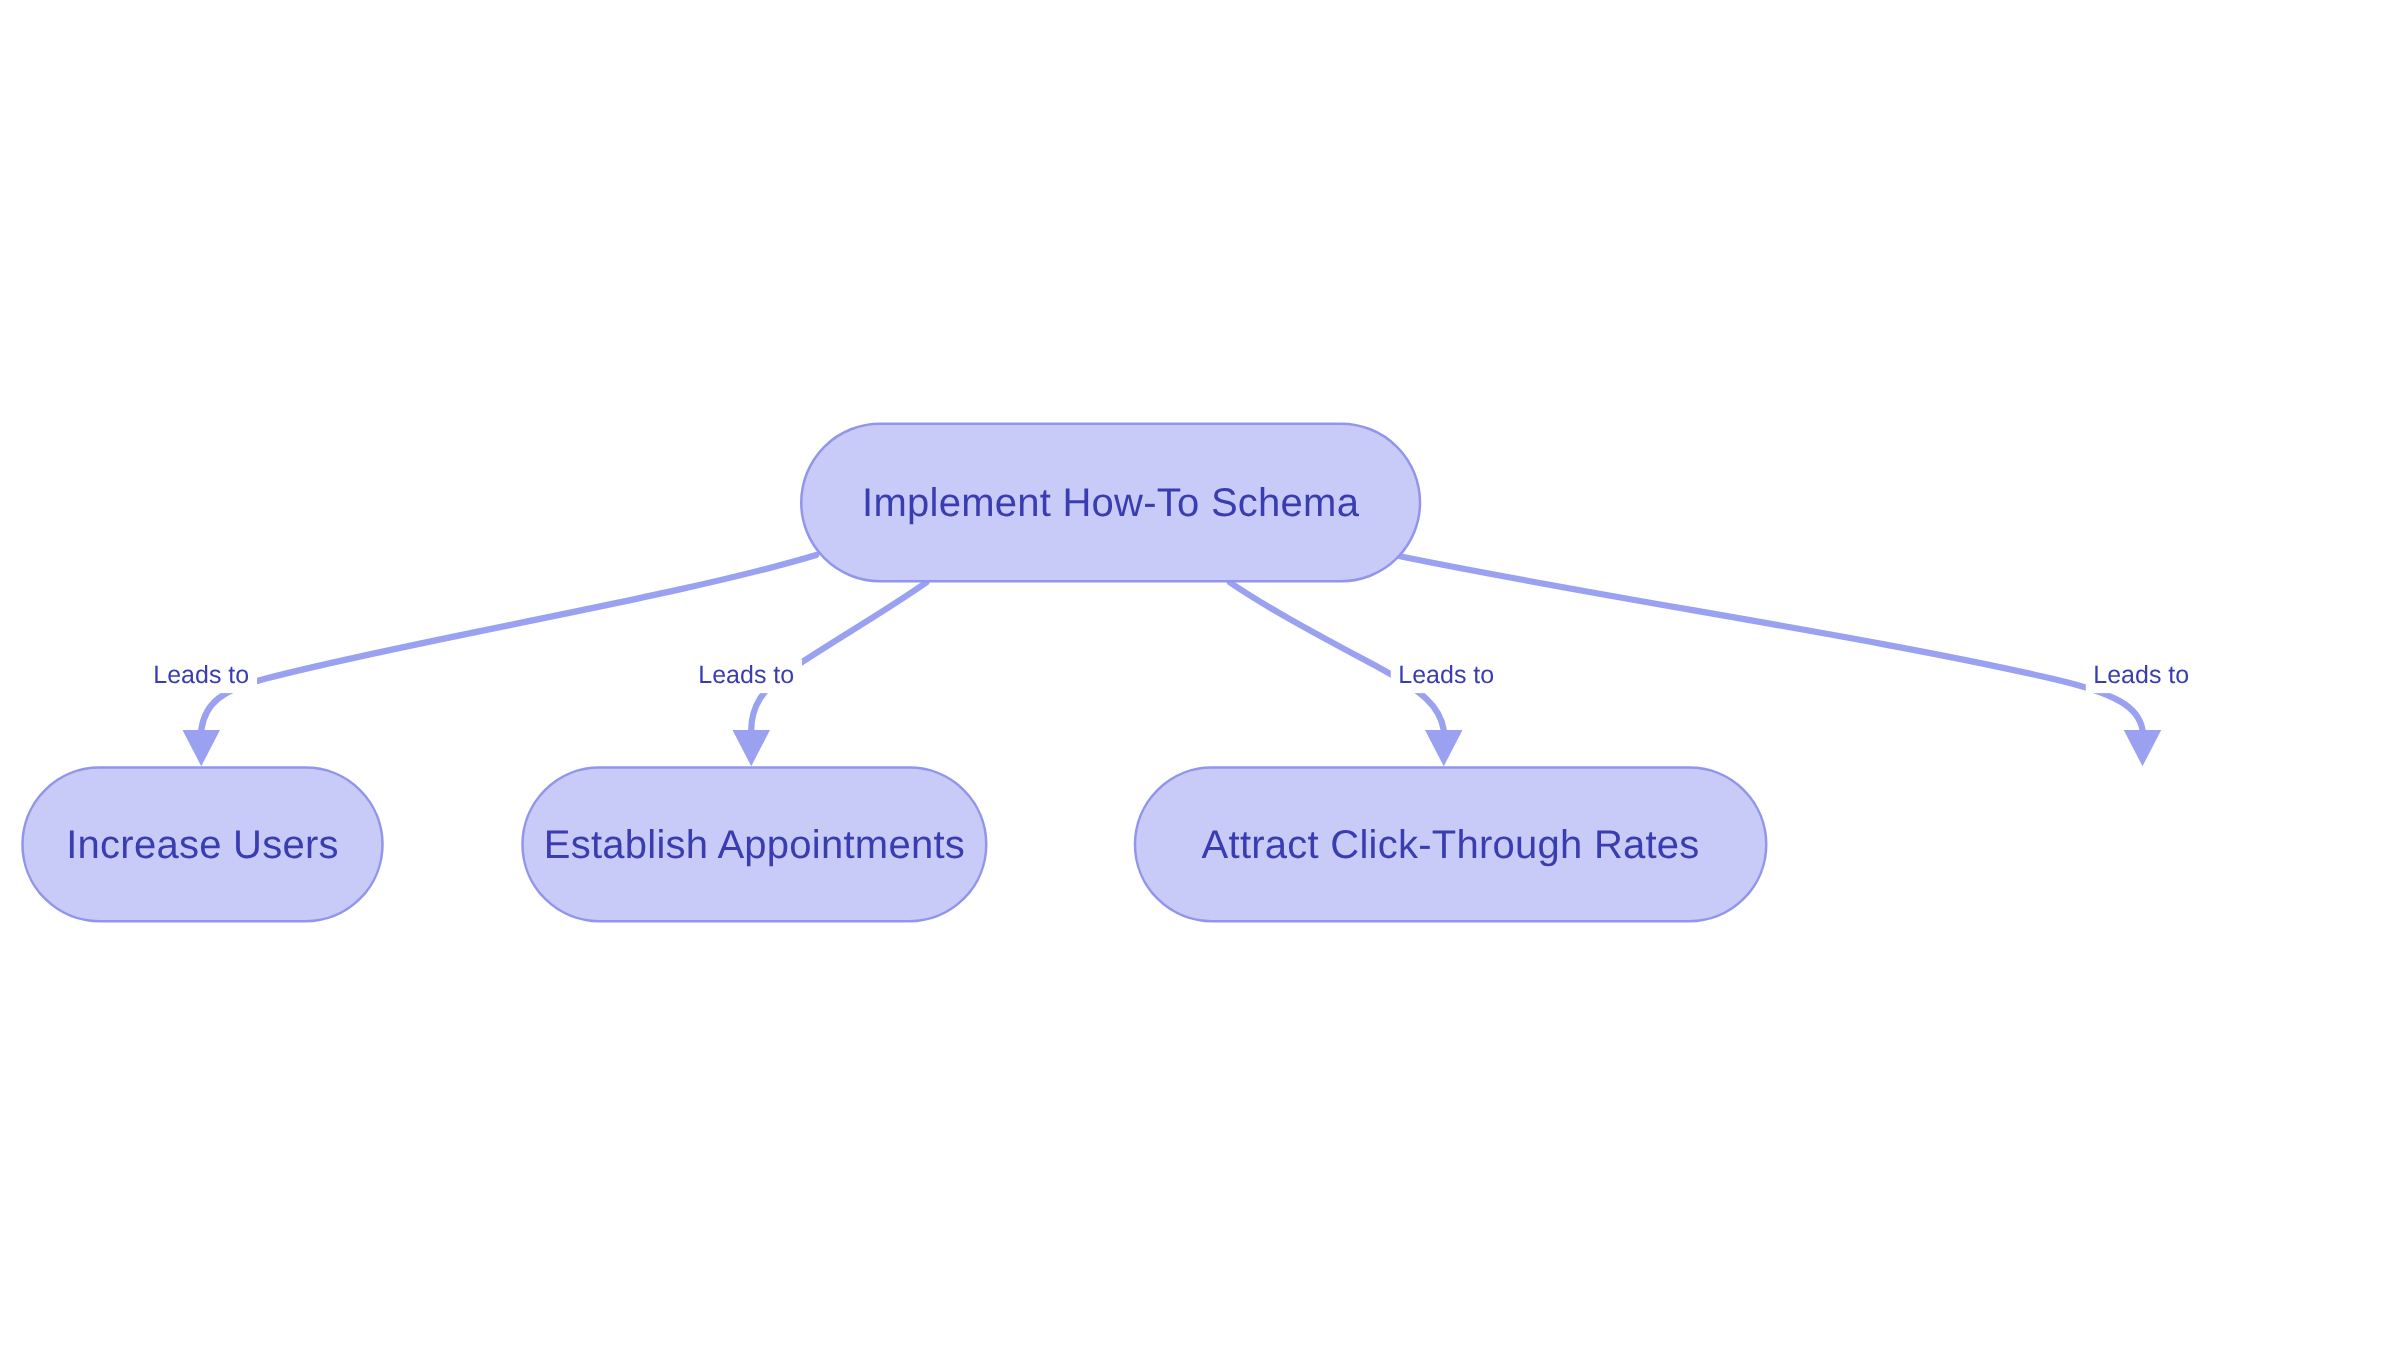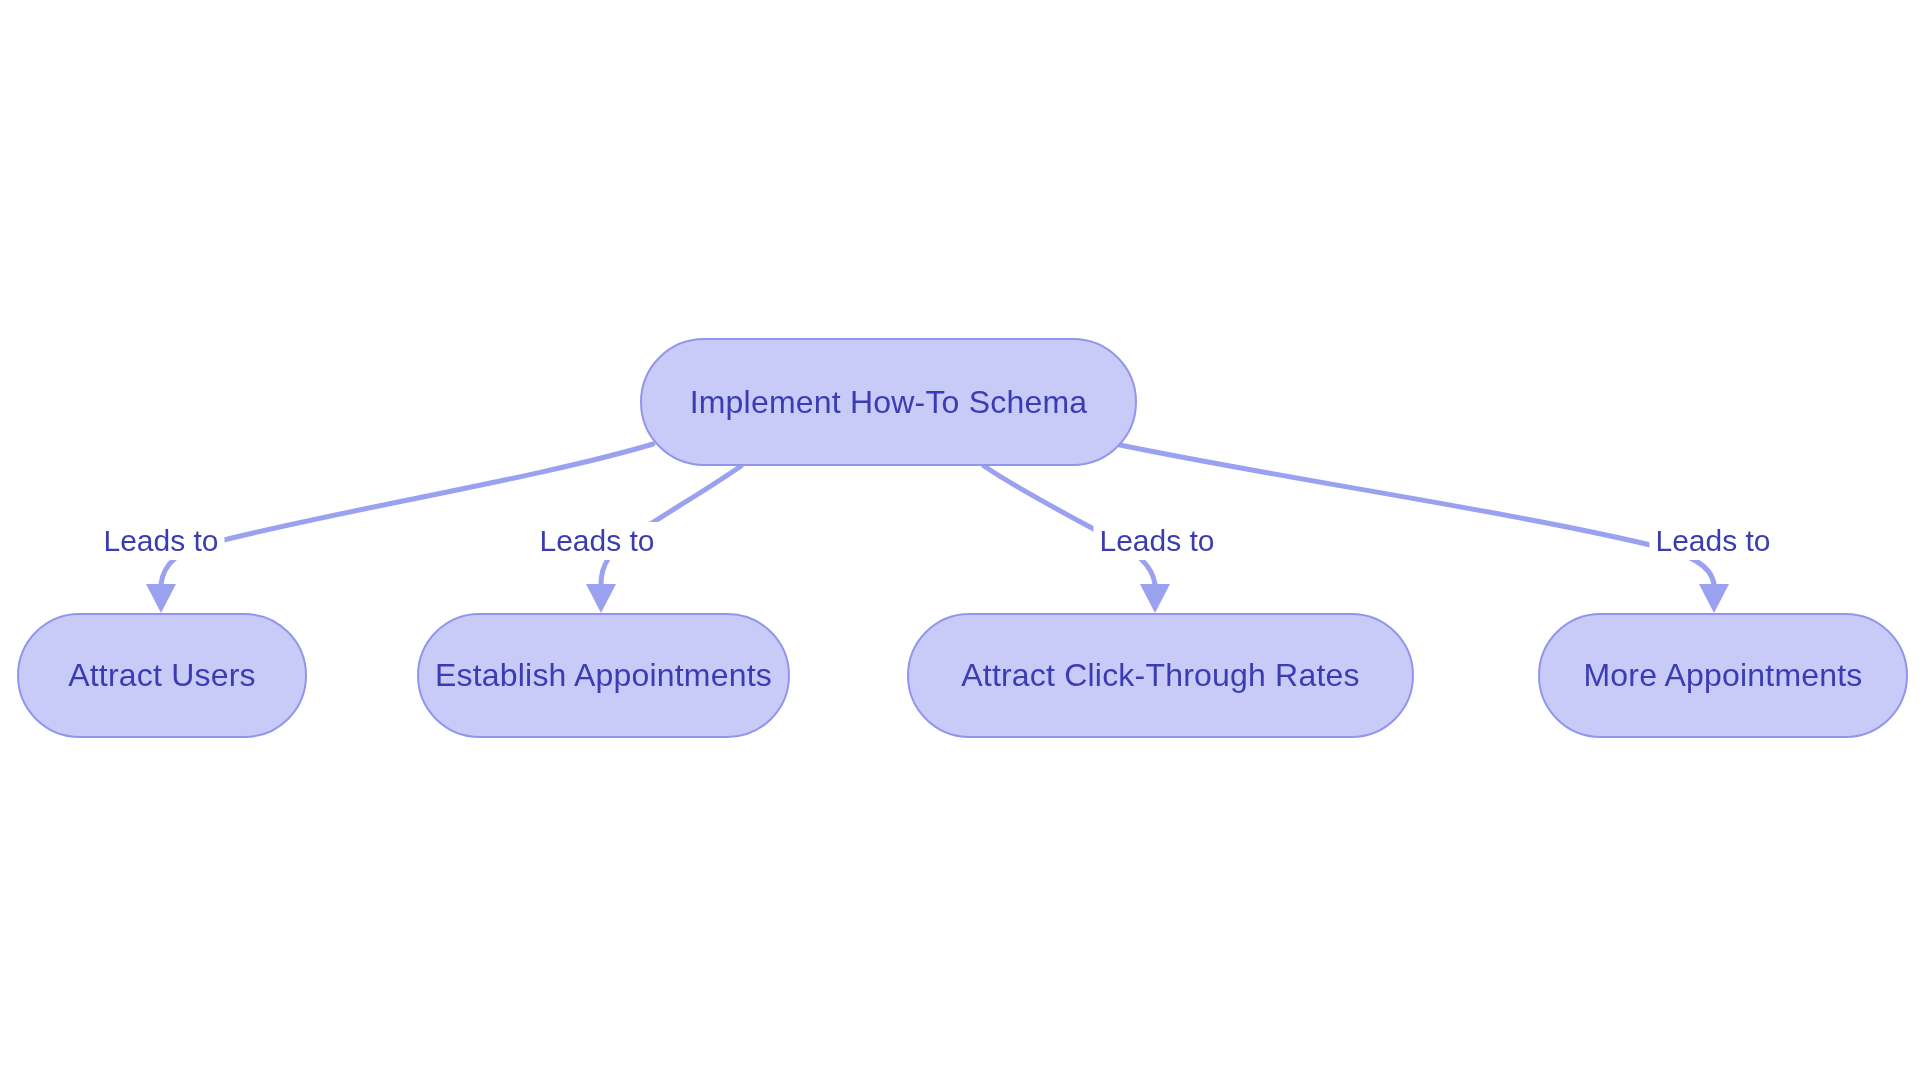--- a/index.html
+++ b/index.html
@@ -52,21 +52,21 @@
   .node.root  { left: 640px;  top: 338px; width: 497px; height: 128px; }
   .node.c1    { left: 17px;   top: 613px; width: 290px; height: 125px; }
   .node.c2    { left: 417px;  top: 613px; width: 373px; height: 125px; }
   .node.c3    { left: 907px;  top: 613px; width: 507px; height: 125px; }
   .node.c4    { left: 1538px; top: 613px; width: 370px; height: 125px; }
   .edge-label {
     position: absolute;
     transform: translate(-50%, -50%);
     background: var(--background);
     color: var(--text);
-    font-size: 30px;
+    font-size: 20px;
     padding: 2px 6px;
     white-space: nowrap;
   }
   .edge-label.l1 { left: 161px;  top: 541px; }
   .edge-label.l2 { left: 597px;  top: 541px; }
   .edge-label.l3 { left: 1157px; top: 541px; }
   .edge-label.l4 { left: 1713px; top: 541px; }
 </style>
 </head>
 <body>
@@ -85,33 +85,30 @@
 
     <path class="edge" d="M 1120 445 C 1280 478, 1500 510, 1642 543 C 1694 555, 1711 566, 1714 584"></path>
     <polygon class="arrow" points="1699,584 1729,584 1714,613"></polygon>
   </svg>
 
   <div class="node root">
     <span>Implement How-To Schema</span>
   </div>
 
   <div class="node c1">
-    <span>Attract Users</span>
+    <span>Increase Users</span>
   </div>
 
   <div class="node c2">
     <span>Establish Appointments</span>
   </div>
 
   <div class="node c3">
     <span>Attract Click-Through Rates</span>
   </div>
 
-  <div class="node c4">
-    <span>More Appointments</span>
-  </div>
 
   <div class="edge-label l1">Leads to</div>
   <div class="edge-label l2">Leads to</div>
   <div class="edge-label l3">Leads to</div>
   <div class="edge-label l4">Leads to</div>
 
 </div>
 
 </body></html>

